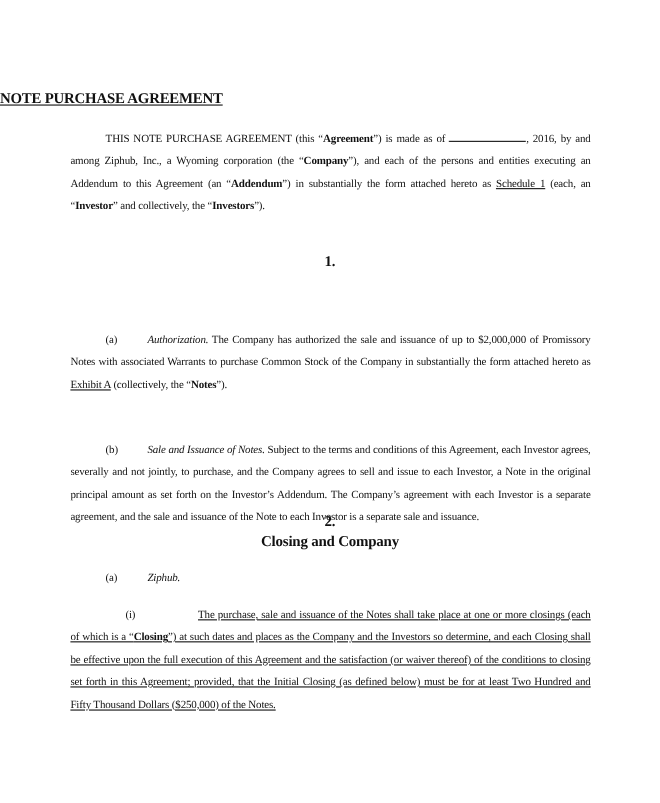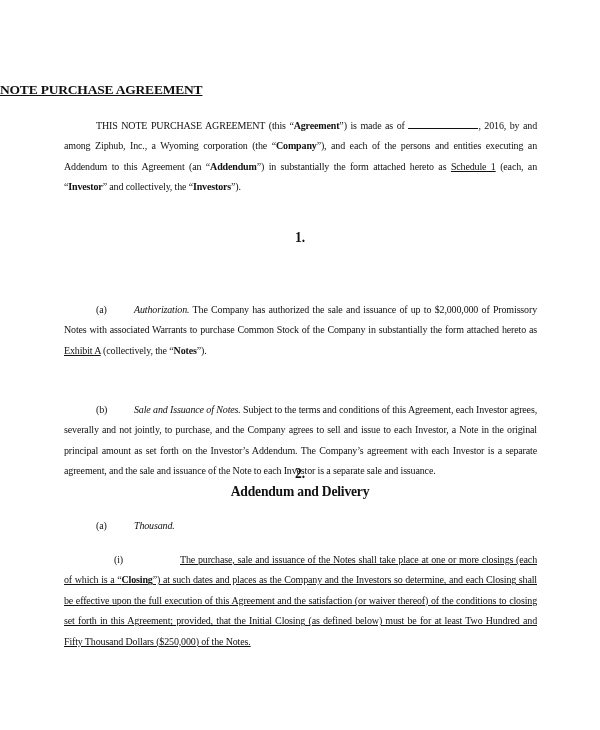--- a/index.html
+++ b/index.html
@@ -37,23 +37,23 @@
 
   <div class="para" style="top:280px;margin-top:20px;">
     <span class="indent1"></span><span class="label">(a)</span><span class="i">Authorization.</span><span>  The Company has authorized the sale and issuance of up to $2,000,000 of Promissory Notes with associated Warrants to purchase Common Stock of the Company in substantially the form attached hereto as </span><span class="u">Exhibit A</span><span> (collectively, the “</span><span class="b">Notes</span><span>”).</span>
   </div>
 
   <div class="para" style="top:352px;margin-top:48px;">
     <span class="indent1"></span><span class="label">(b)</span><span class="i">Sale and Issuance of Notes.</span><span>  Subject to the terms and conditions of this Agreement, each Investor agrees, severally and not jointly, to purchase, and the Company agrees to sell and issue to each Investor, a Note in the original principal amount as set forth on the Investor’s Addendum.  The Company’s agreement with each Investor is a separate agreement, and the sale and issuance of the Note to each Investor is a separate sale and issuance.</span>
   </div>
 
   <div class="center" style="top:464px;">2.</div>
-  <div class="center" style="top:482px;">Addendum and Delivery</div>
+  <div class="center" style="top:482px;">Closing and Company</div>
 
   <div class="para" style="top:516px;">
-    <span class="indent1"></span><span class="label">(a)</span><span class="i">Thousand.</span>
+    <span class="indent1"></span><span class="label">(a)</span><span class="i">Ziphub.</span>
   </div>
 
   <div class="para" style="top:550px;text-decoration:underline;">
     <span class="indent2"></span><span class="ilabel">(i)</span><span>The purchase, sale and issuance of the Notes shall take place at one or more closings (each of which is a “</span><span class="b">Closing</span><span>”) at such dates and places as the Company and the Investors so determine, and each Closing shall be effective upon the full execution of this Agreement and the satisfaction (or waiver thereof) of the conditions to closing set forth in this Agreement; provided, that the Initial Closing (as defined below) must be for at least Two Hundred and Fifty Thousand Dollars ($250,000) of the Notes.</span>
   </div>
 
 </div>
 
 </body></html>

